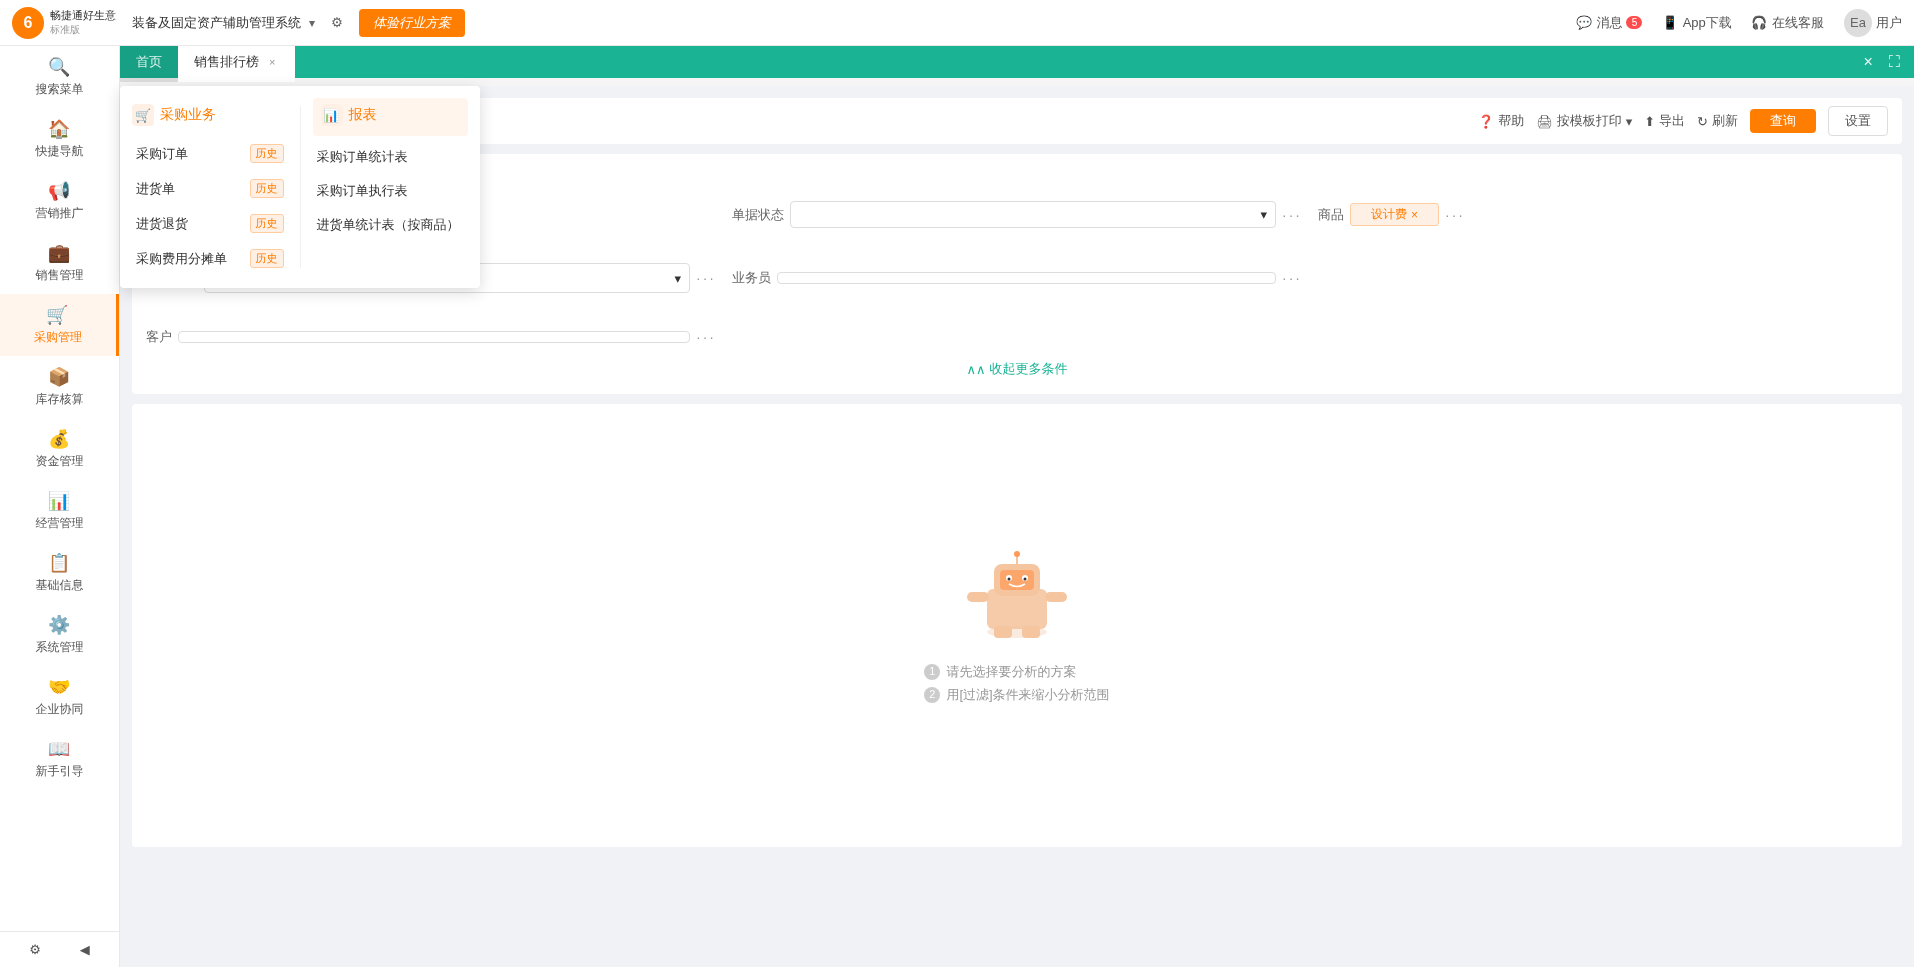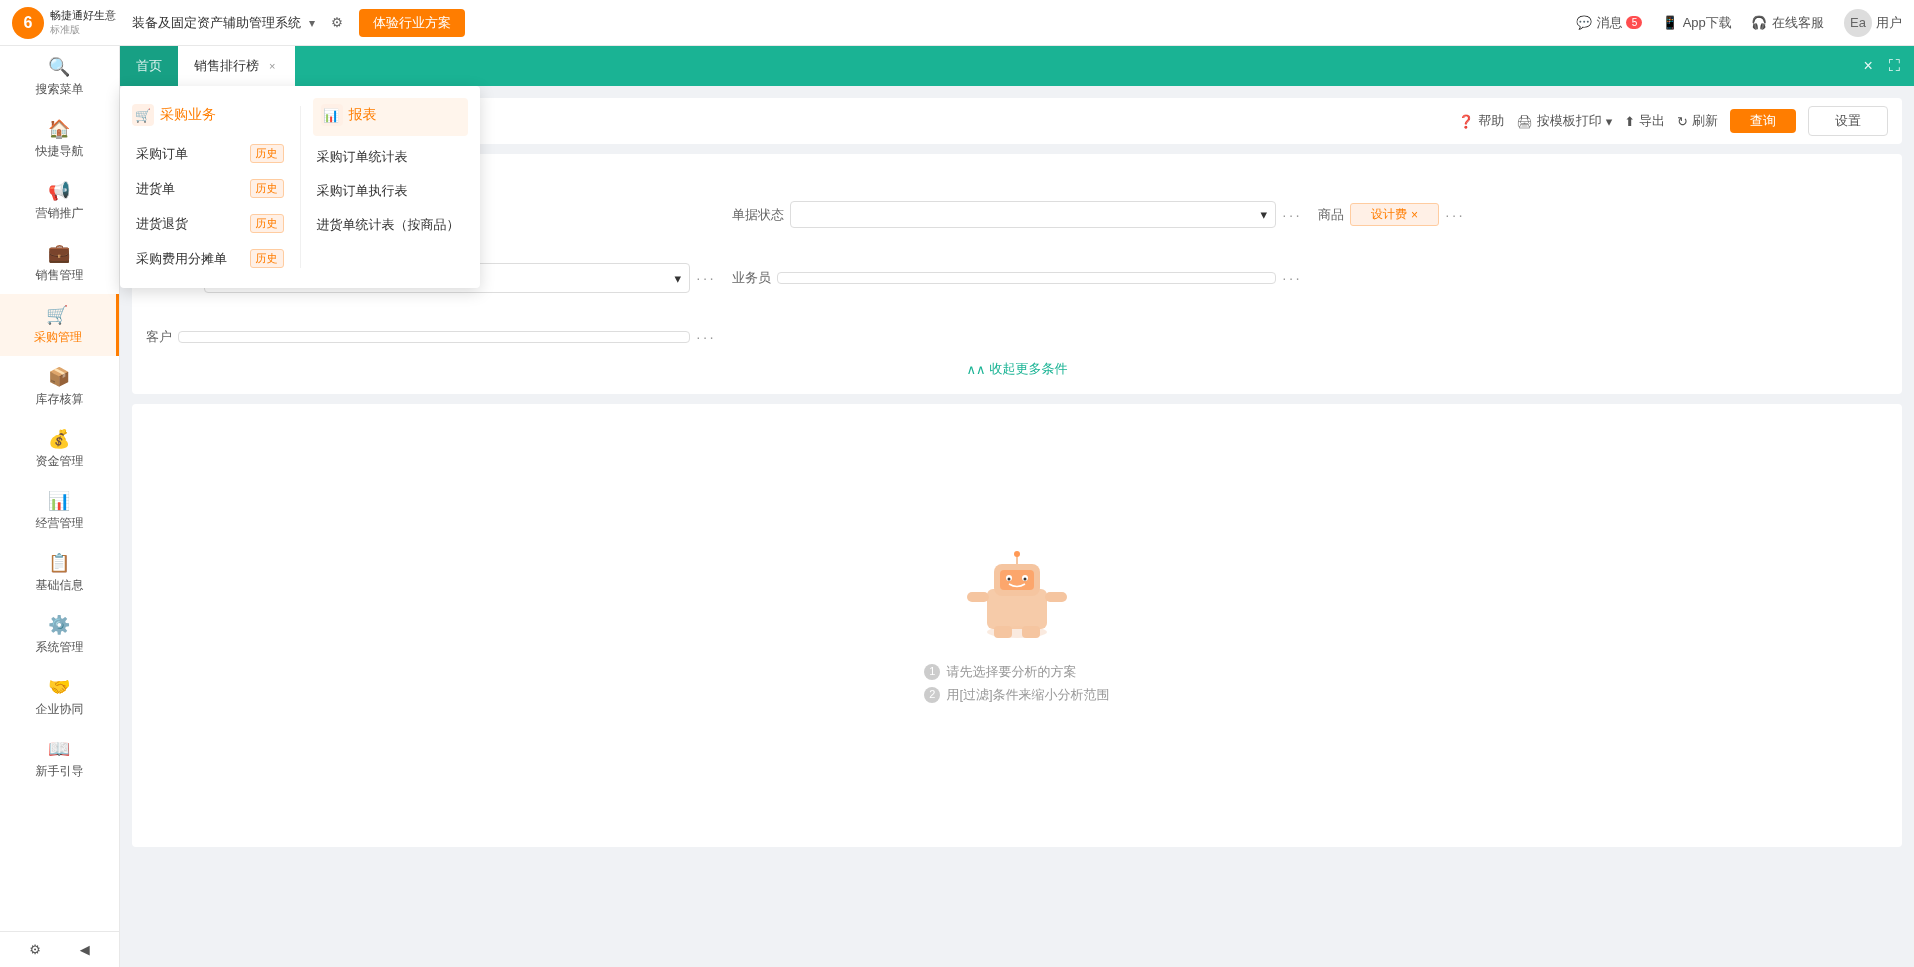--- a/index.html
+++ b/index.html
@@ -63,20 +63,21 @@
       justify-content: center;
     }
     .industry-btn {
       background: #ff7d00;
       color: white;
       border: none;
       border-radius: 4px;
       padding: 5px 14px;
       font-size: 13px;
       cursor: pointer;
+      font-style: italic;
     }
     .header-right {
       display: flex;
       align-items: center;
       gap: 20px;
       margin-left: auto;
     }
     .header-right-item {
       display: flex;
       align-items: center;
@@ -141,21 +142,21 @@
       padding: 10px;
       border-top: 1px solid #e8e8e8;
     }
 
     
     .tab-bar {
       position: fixed;
       top: 46px;
       left: 120px;
       right: 0;
-      height: 40px;
+      height: 32px;
       background: #1ab394;
       display: flex;
       align-items: center;
       z-index: 89;
     }
     .tab {
       height: 40px;
       padding: 0 16px;
       display: flex;
       align-items: center;
@@ -229,21 +230,21 @@
       border: none;
       border-radius: 4px;
       padding: 3px 20px;
       font-size: 13px;
       cursor: pointer;
     }
     .settings-btn-sm {
       border: 1px solid #ddd;
       background: #fff;
       border-radius: 4px;
-      padding: 5px 26px;
+      padding: 5px 16px;
       font-size: 13px;
       cursor: pointer;
       color: #555;
     }
 
     
     .filter-area {
       background: #fff;
       border-radius: 4px;
       padding: 12px 14px;

